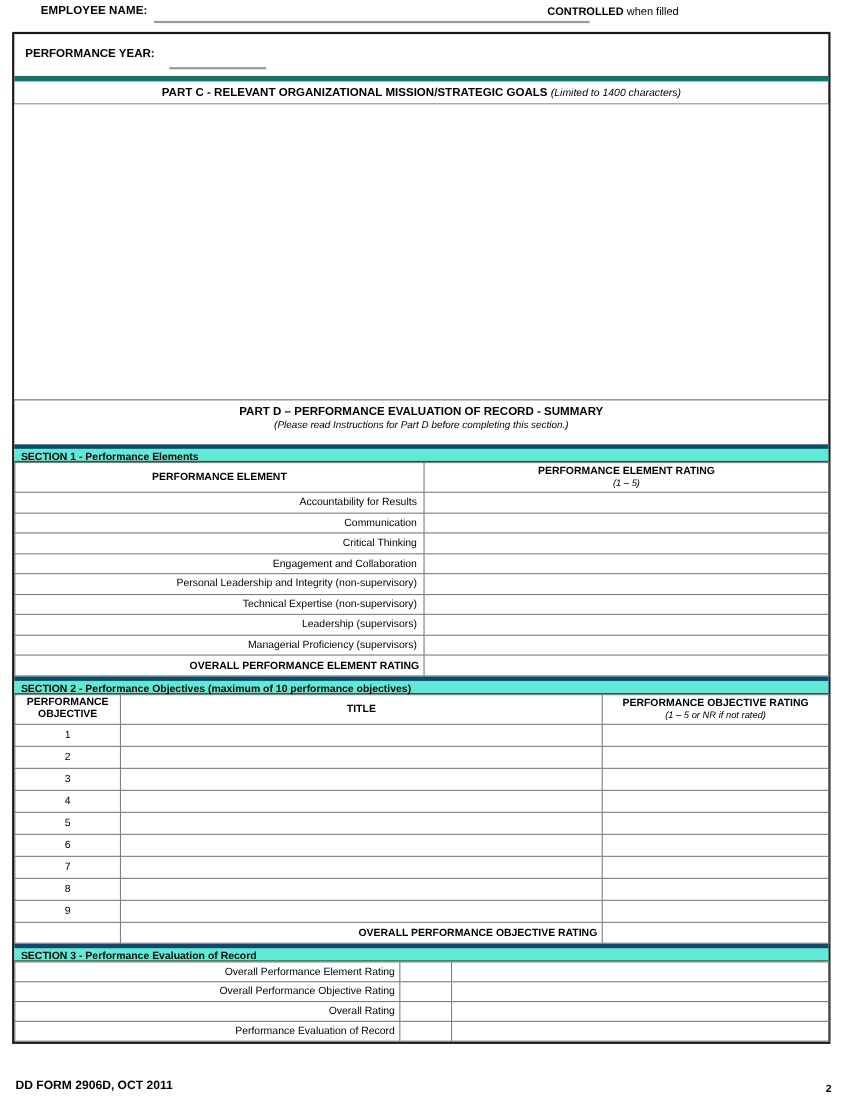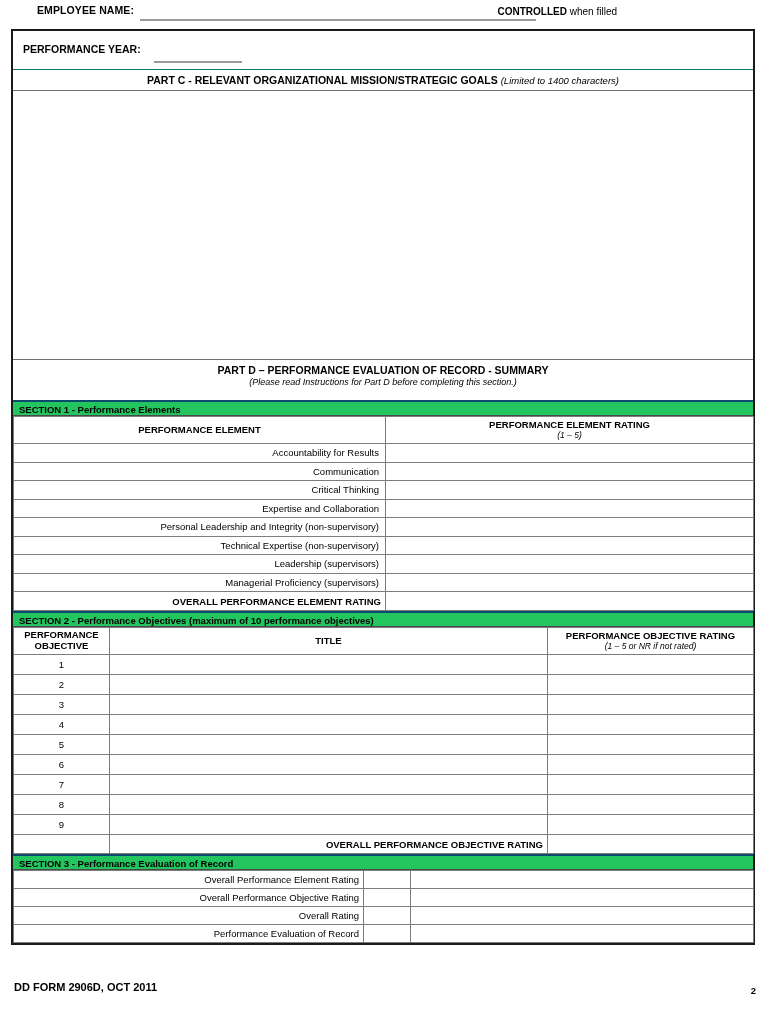--- a/index.html
+++ b/index.html
@@ -68,21 +68,21 @@
   }
   .py-rule {
     position: absolute;
     left: 141px; top: 30px;
     width: 88px; height: 2px;
     background: #9a9a9a;
   }
 
   
   .partc-head {
-    border-top: 1px solid #0f766e;
+    border-top: 5px solid #0f766e;
     border-bottom: 1px solid #6f6f6f;
     height: 20px;
     text-align: center;
     font-size: 10.5px;
     font-weight: bold;
     line-height: 20px;
     white-space: nowrap;
   }
   .partc-head i {
     font-weight: normal;
@@ -109,22 +109,22 @@
   }
   .partd-sub {
     font-size: 9px;
     font-style: italic;
     margin-top: 1px;
     white-space: nowrap;
   }
 
   
   .sec-band {
-    background: #22c55e;
-    border-top: 2px solid #0c4a6e;
+    background: #5eead4;
+    border-top: 4px solid #0c4a6e;
     border-bottom: 1px solid #4a4a4a;
     height: 16px;
     font-size: 9.5px;
     font-weight: bold;
     line-height: 16px;
     padding-left: 6px;
     box-sizing: border-box;
     white-space: nowrap;
   }
 
@@ -246,21 +246,21 @@
       </tr>
       <tr>
         <td class="el-name noleft">Communication</td>
         <td class="noright"></td>
       </tr>
       <tr>
         <td class="el-name noleft">Critical Thinking</td>
         <td class="noright"></td>
       </tr>
       <tr>
-        <td class="el-name noleft">Expertise and Collaboration</td>
+        <td class="el-name noleft">Engagement and Collaboration</td>
         <td class="noright"></td>
       </tr>
       <tr>
         <td class="el-name noleft">Personal Leadership and Integrity (non-supervisory)</td>
         <td class="noright"></td>
       </tr>
       <tr>
         <td class="el-name noleft">Technical Expertise (non-supervisory)</td>
         <td class="noright"></td>
       </tr>

